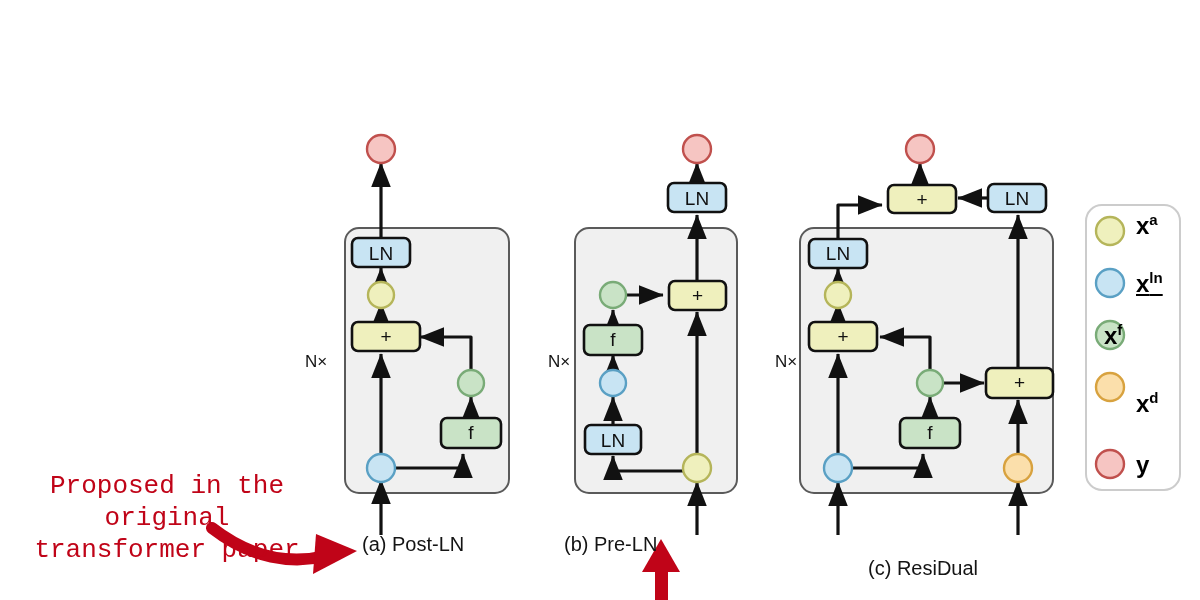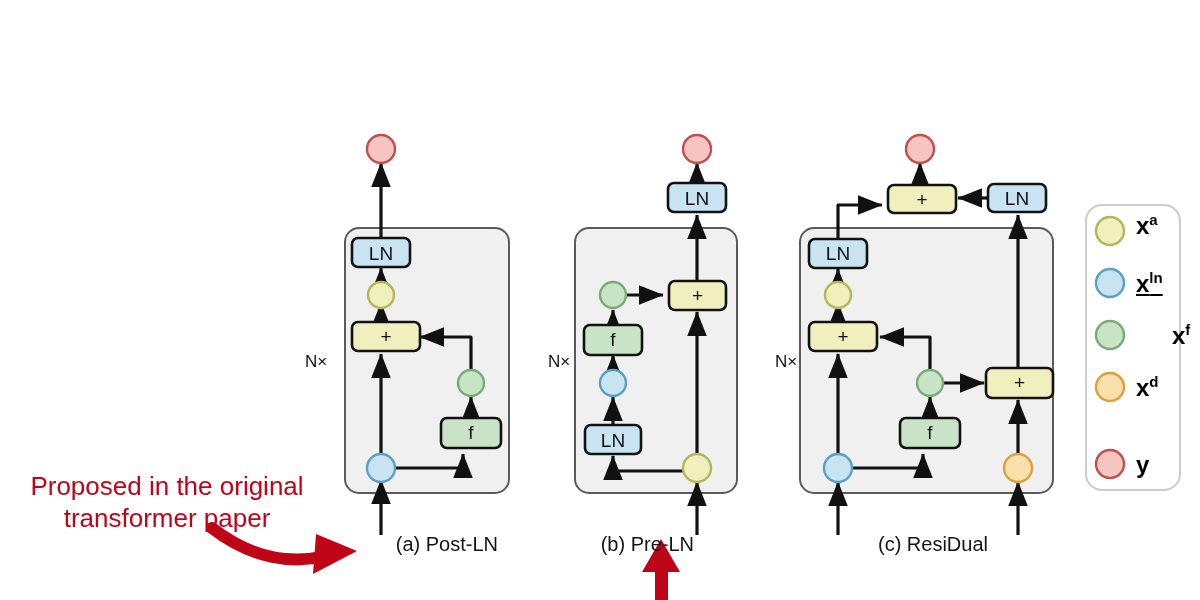--- a/index.html
+++ b/index.html
@@ -16,35 +16,35 @@
   }
   #canvas {
     position: absolute;
     left: 0; top: 0;
     width: 1200px;
     height: 600px;
   }
   .annot-text {
     position: absolute;
     color: #c00418;
-    font-family: Liberation Sans, sans-serif;
+    font-family: Liberation Mono, monospace;
     font-size: 26px;
     line-height: 32px;
     text-align: center;
     width: 330px;
     left: 2px;
     top: 470px;
     white-space: pre-line;
   }
   .caption {
     position: absolute;
     font-family: "Liberation Sans", sans-serif;
     font-size: 20px;
     color: #141414;
-    text-align: right;
+    text-align: left;
     top: 533px;
     white-space: nowrap;
   }
   .nlabel {
     position: absolute;
     font-family: "Liberation Sans", sans-serif;
     font-size: 17px;
     color: #141414;
     white-space: nowrap;
   }
@@ -218,21 +218,21 @@
     <rect x="655" y="568" width="13" height="32" fill="#c00418"></rect>
     <path d="M 661 539 L 680 572 L 642 572 Z" fill="#c00418"></path>
   </g>
 </svg>
 
 <div class="annot-text">Proposed in the original
 transformer paper</div>
 
 <div class="caption" style="left:362px; width:136px;">(a) Post-LN</div>
 <div class="caption" style="left:564px; width:130px;">(b) Pre-LN</div>
-<div class="caption" style="left:848px; width:140px;">(c) ResiDual</div>
+<div class="caption" style="left:868px; width:140px;margin-top:24px;">(c) ResiDual</div>
 
 <div class="nlabel" style="left:305px; top:352px;">N×</div>
 <div class="nlabel" style="left:548px; top:352px;">N×</div>
 <div class="nlabel" style="left:775px; top:352px;">N×</div>
 
 <div class="boxlabel" style="left:352px; top:243px; width:58px;">LN</div>
 <div class="boxlabel" style="left:352px; top:326px; width:68px;">+</div>
 <div class="boxlabel" style="left:441px; top:422px; width:60px;">f</div>
 
 <div class="boxlabel" style="left:668px; top:188px; width:58px;">LN</div>
@@ -246,21 +246,21 @@
 <div class="boxlabel" style="left:809px; top:326px; width:68px;">+</div>
 <div class="boxlabel" style="left:986px; top:372px; width:67px;">+</div>
 <div class="boxlabel" style="left:900px; top:422px; width:60px;">f</div>
 
 <div class="legend-label" style="left:1136px; top:212px;">
   <span>x</span><sup>a</sup>
 </div>
 <div class="legend-label" style="left:1136px; top:270px;text-decoration:underline;">
   <span>x</span><sup>ln</sup>
 </div>
-<div class="legend-label" style="left:1172px; top:322px;">
+<div class="legend-label" style="left:1104px; top:322px;">
   <span>x</span><sup>f</sup>
 </div>
-<div class="legend-label" style="left:1136px; top:374px;">
+<div class="legend-label" style="left:1136px; top:390px;">
   <span>x</span><sup>d</sup>
 </div>
 <div class="legend-label" style="left:1136px; top:451px;">
   <span>y</span><sup></sup>
 </div>
 
 </body></html>

